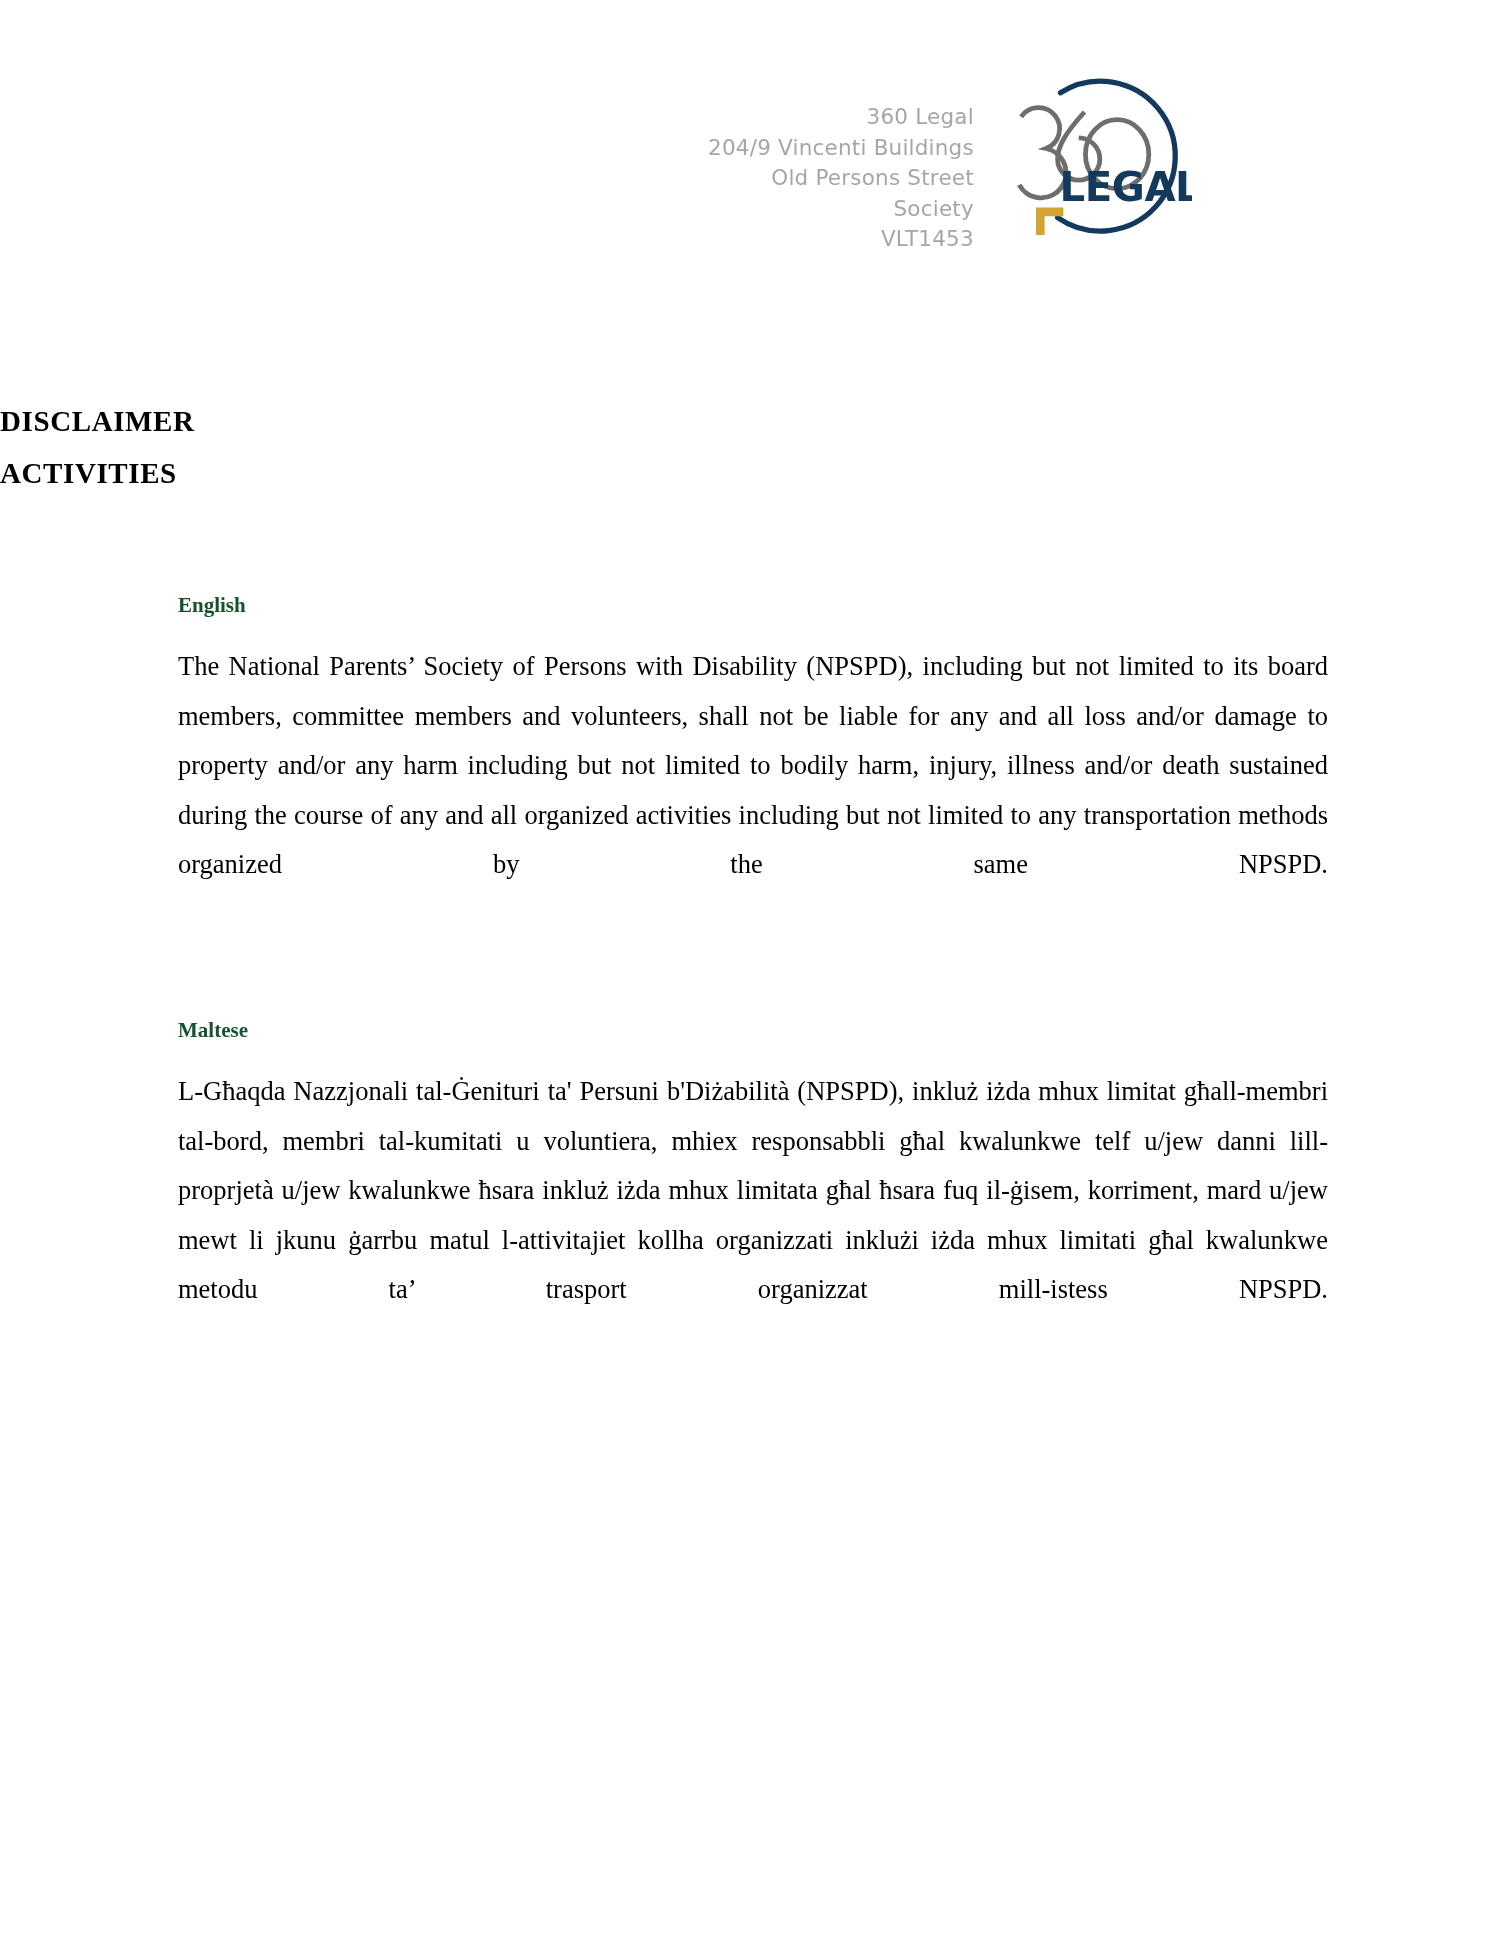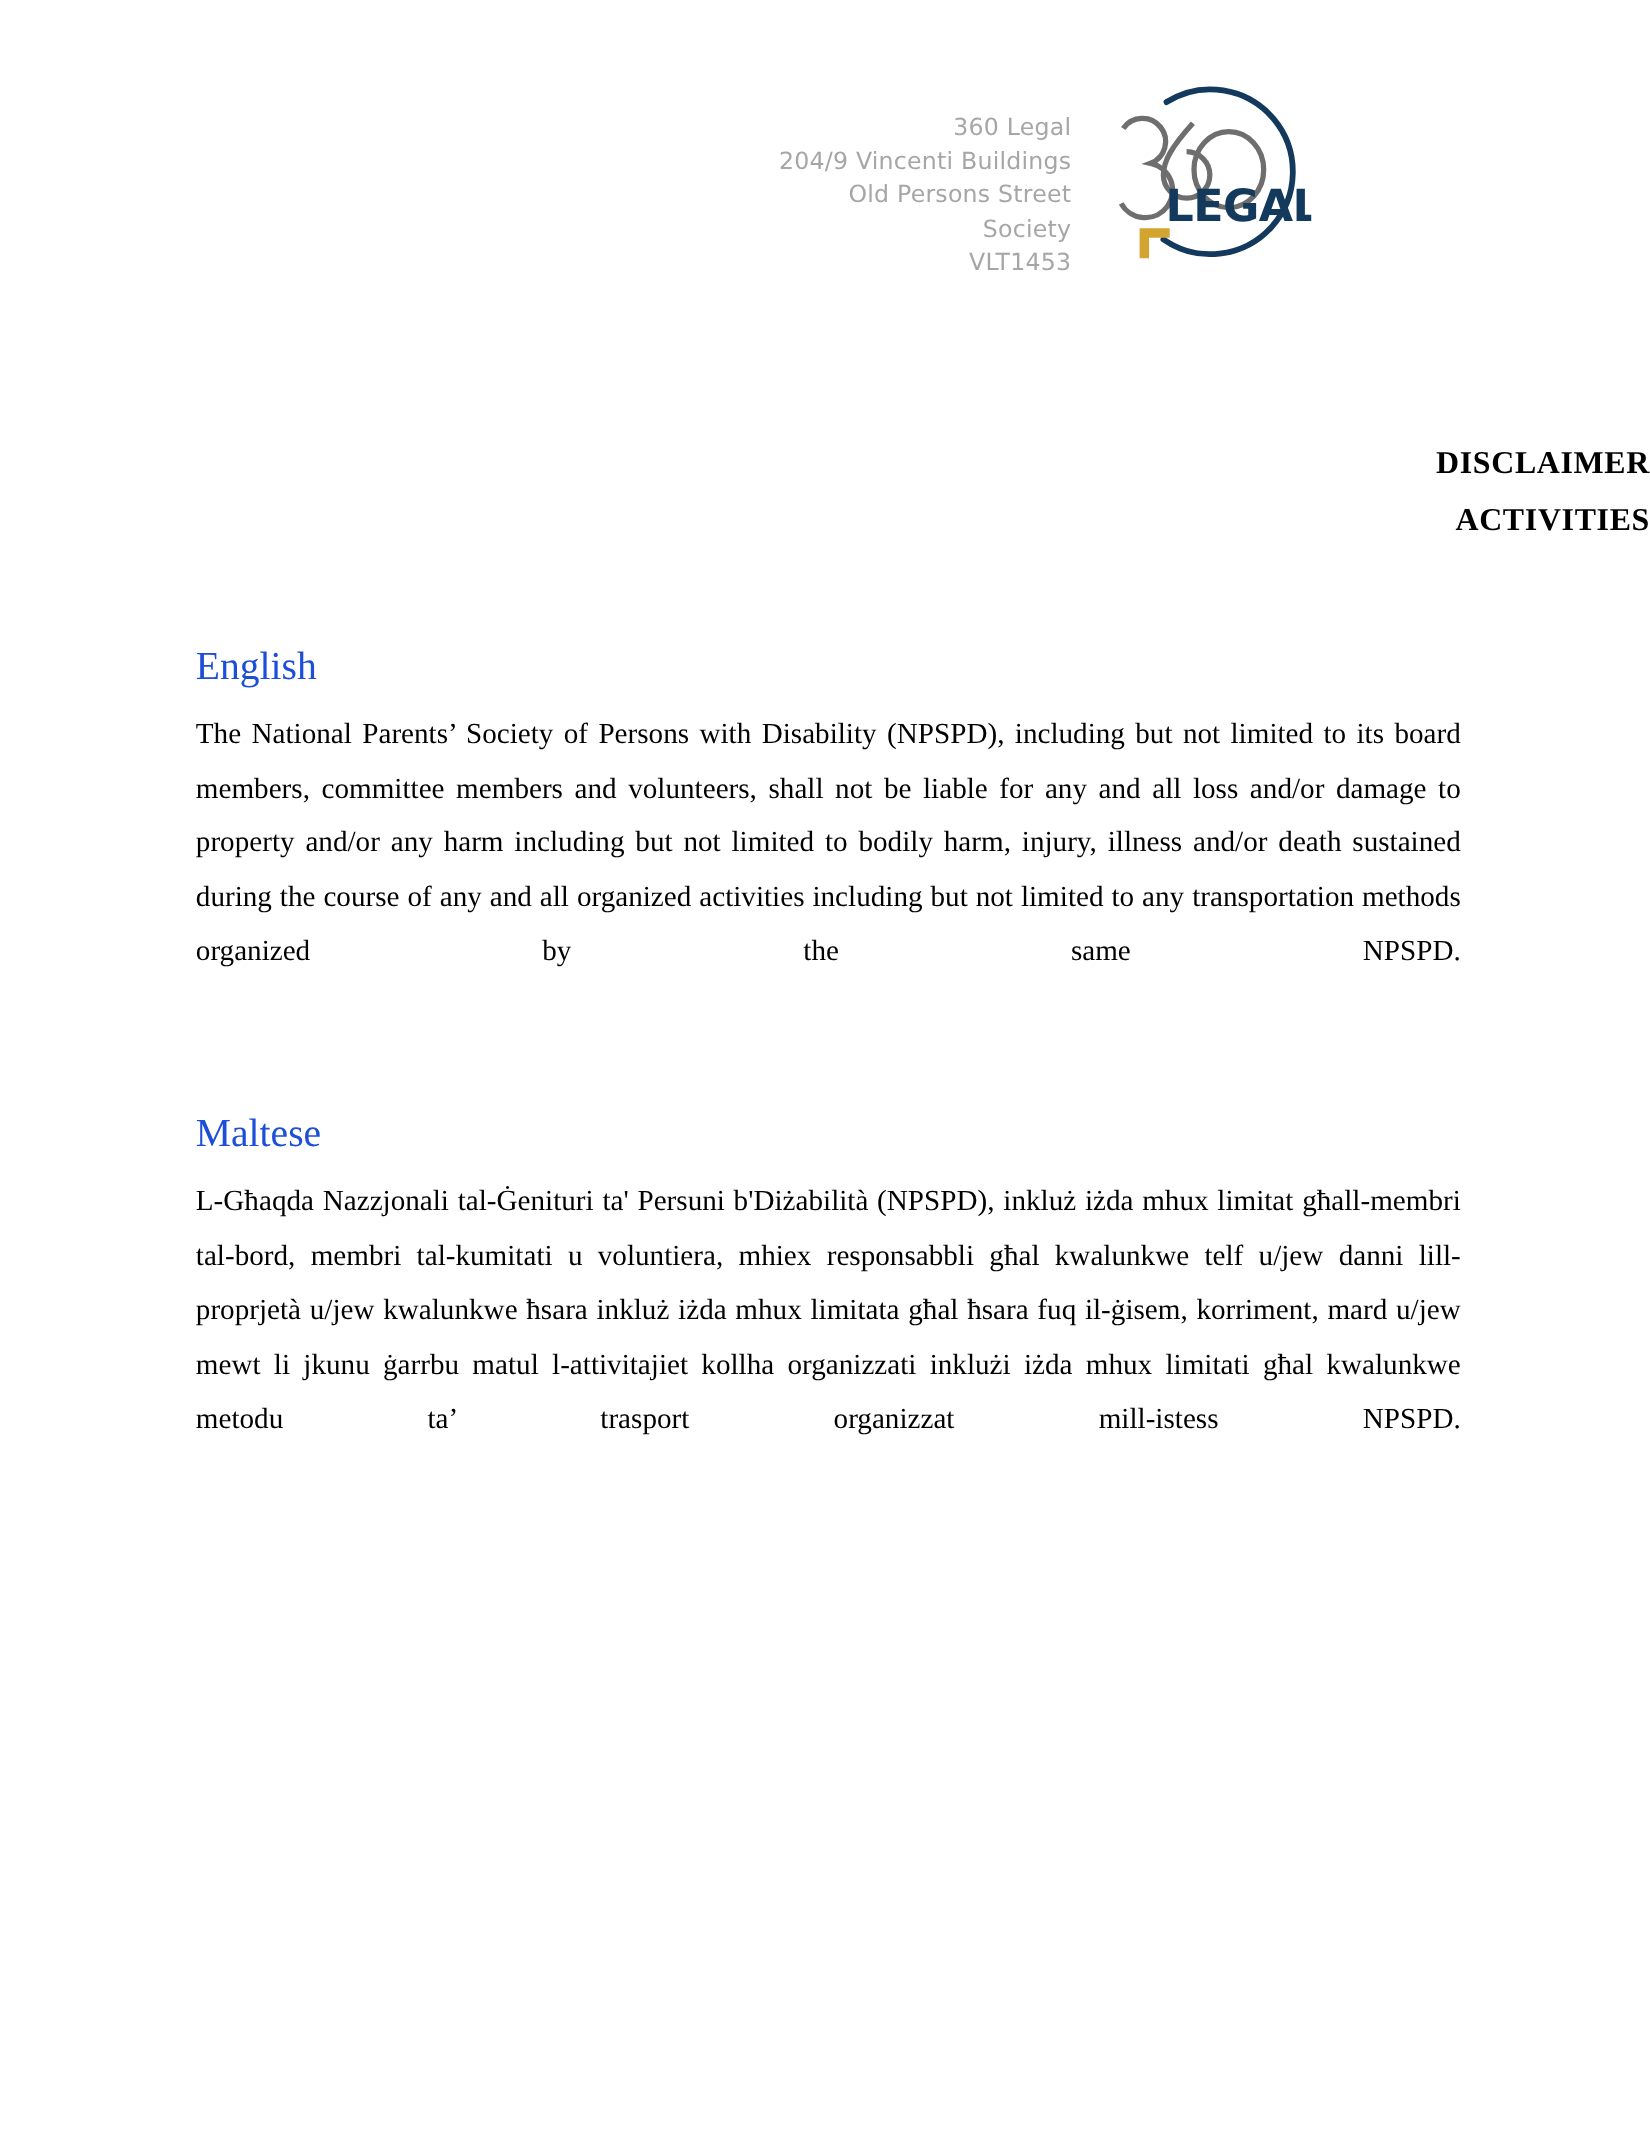--- a/index.html
+++ b/index.html
@@ -49,45 +49,45 @@
     margin-top: -28px;
     flex: none;
   }
 
   
   .doc-titles {
     position: absolute;
     top: 395px;
     left: 0;
     width: 1500px;
-    text-align: right;
+    text-align: left;
   }
   .doc-title {
     font-family: "Liberation Serif", "DejaVu Serif", serif;
     font-weight: bold;
     font-size: 29px;
     letter-spacing: 0.6px;
     line-height: 52px;
     color: #000;
   }
 
   
   .content {
     position: absolute;
     top: 590px;
     left: 178px;
     width: 1150px;
   }
   .section { margin-bottom: 38px; }
   .section-heading {
-    font-weight: normal;
-    font-size: 36px;
+    font-weight: bold;
+    font-size: 21px;
     line-height: 30px;
     margin-bottom: 22px;
-    color: #1d4ed8;
+    color: #14532d;
   }
   .section-body {
     font-size: 26.5px;
     line-height: 49.5px;
     text-align: justify;
     text-justify: inter-word;
     color: #000000;
     hyphens: none;
   }
   .section-body::after {

